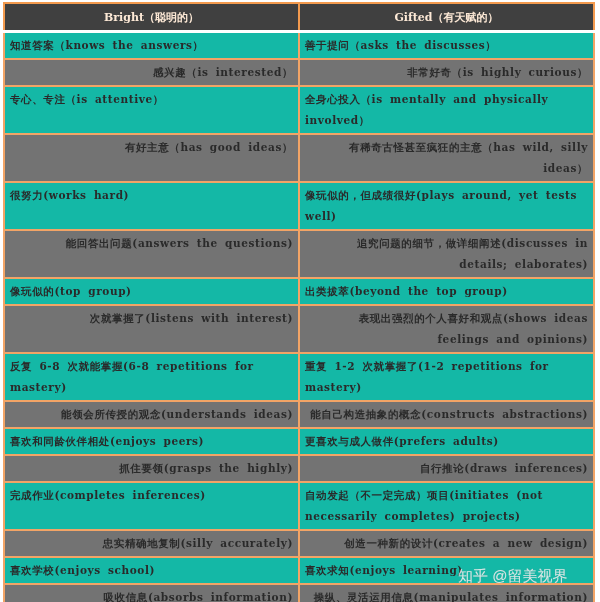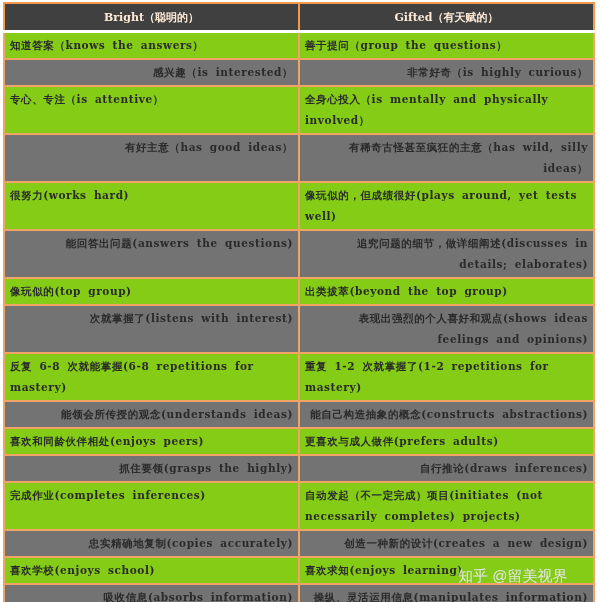--- a/index.html
+++ b/index.html
@@ -1,38 +1,38 @@
 <!DOCTYPE html>
 <html><head>
 <meta charset="utf-8">
 <style>
   html,body{margin:0;padding:0;background:#fff;}
   body{width:600px;height:602px;overflow:hidden;position:relative;font-family:"DejaVu Serif","Liberation Serif",serif;}
   .tbl{position:absolute;left:3px;top:2px;width:592px;border-collapse:collapse;table-layout:fixed;}
   .tbl th{background:#404040;color:#FDE9D6;font-weight:bold;font-size:11px;height:22px;padding:2px;text-align:center;border:2px solid #F39A4E;border-bottom:3px solid #fff;}
   .tbl td{font-size:10.5px;font-weight:bold;color:#2a2a2a;padding:2px 5px 2px 5px;line-height:21px;vertical-align:top;border:2px solid #F2A466;letter-spacing:0.6px;word-spacing:3px;}
-  .tbl tr.o td{background:#84cc16;margin-left:8px;}
+  .tbl tr.o td{background:#14b8a6;margin-left:8px;}
   .tbl tr.w td{background:#737373;text-align:right;}
   .tbl td.c1{width:266px;}
   .watermark{position:absolute;left:458px;top:567px;font-family:Liberation Sans, sans-serif;font-size:15px;color:rgba(255,255,255,0.75);text-shadow:0 0 1px rgba(150,150,150,0.6);}
 </style>
 </head>
 <body>
 
 <table class="tbl">
   <thead>
     <tr>
       <th>Bright（聪明的）</th>
       <th>Gifted（有天赋的）</th>
     </tr>
   </thead>
   <tbody id="tbody">
       <tr class="o">
         <td class="c1">知道答案（knows the answers）</td>
-        <td>善于提问（group the questions）</td>
+        <td>善于提问（asks the discusses）</td>
       </tr>
       <tr class="w">
         <td class="c1">感兴趣（is interested）</td>
         <td>非常好奇（is highly curious）</td>
       </tr>
       <tr class="o">
         <td class="c1">专心、专注（is attentive）</td>
         <td>全身心投入（is mentally and physically involved）</td>
       </tr>
       <tr class="w">
@@ -69,21 +69,21 @@
       </tr>
       <tr class="w">
         <td class="c1">抓住要领(grasps the highly)</td>
         <td>自行推论(draws inferences)</td>
       </tr>
       <tr class="o">
         <td class="c1">完成作业(completes inferences)</td>
         <td>自动发起（不一定完成）项目(initiates (not necessarily completes) projects)</td>
       </tr>
       <tr class="w">
-        <td class="c1">忠实精确地复制(copies accurately)</td>
+        <td class="c1">忠实精确地复制(silly accurately)</td>
         <td>创造一种新的设计(creates a new design)</td>
       </tr>
       <tr class="o">
         <td class="c1">喜欢学校(enjoys school)</td>
         <td>喜欢求知(enjoys learning)</td>
       </tr>
       <tr class="w">
         <td class="c1">吸收信息(absorbs information)</td>
         <td>操纵、灵活运用信息(manipulates information)</td>
       </tr>

